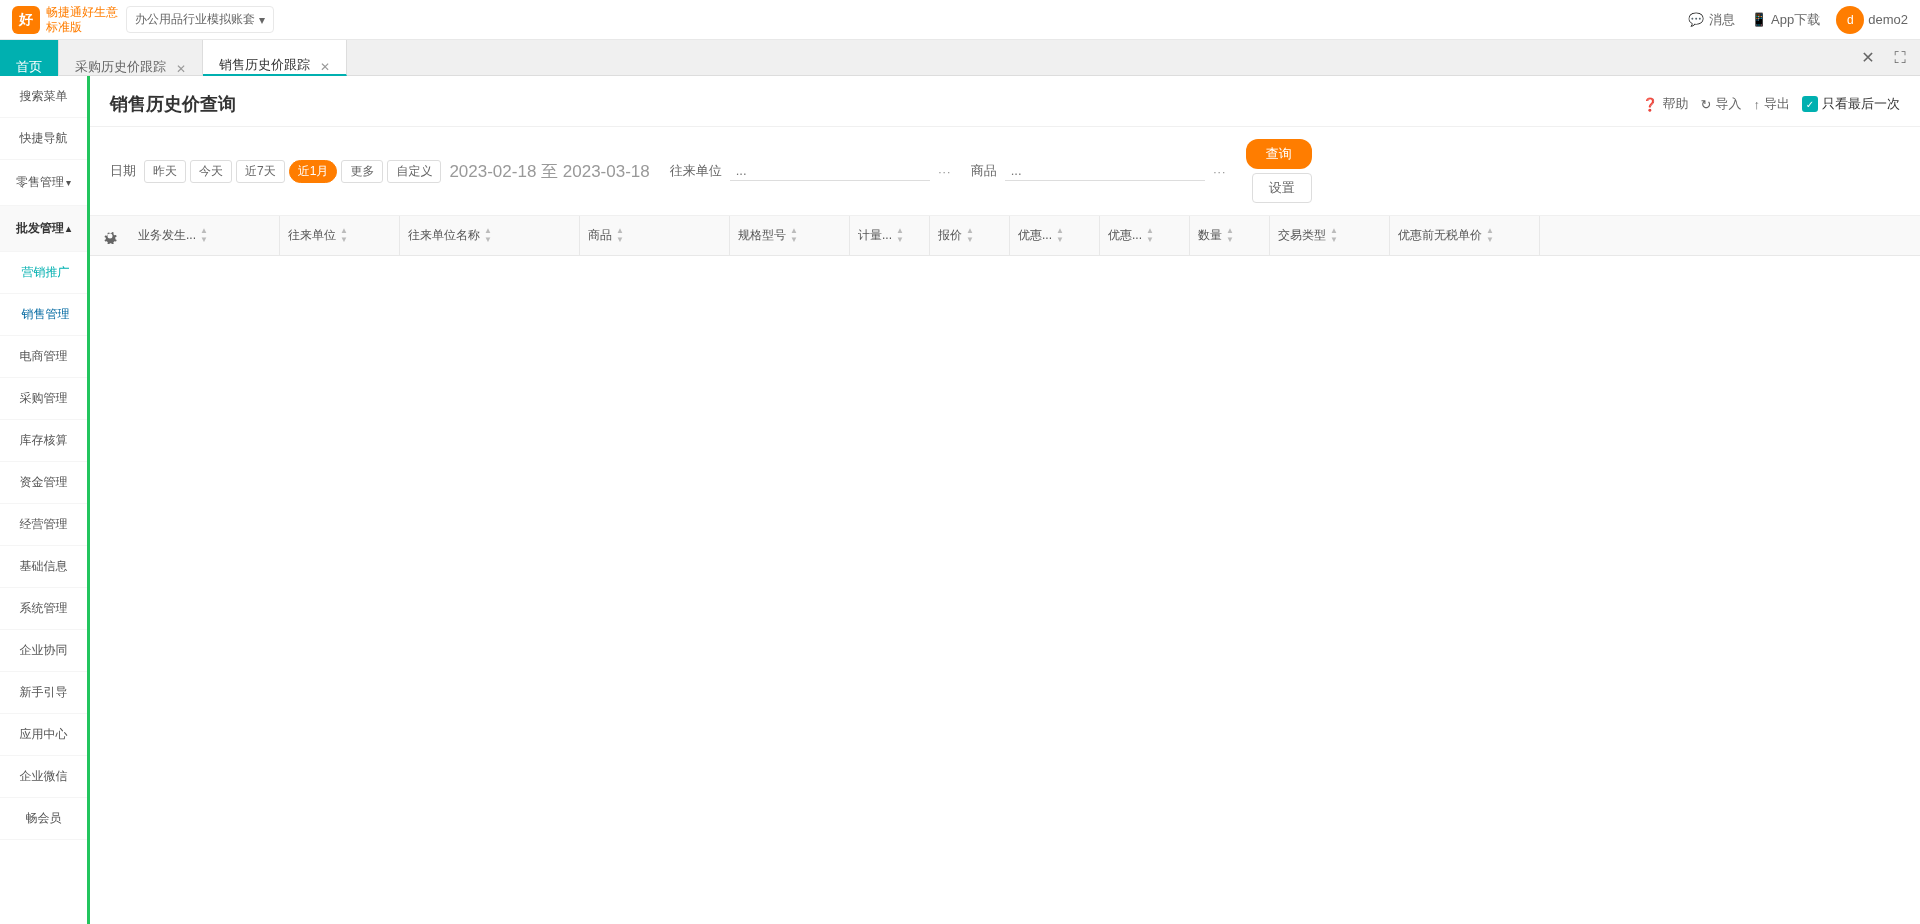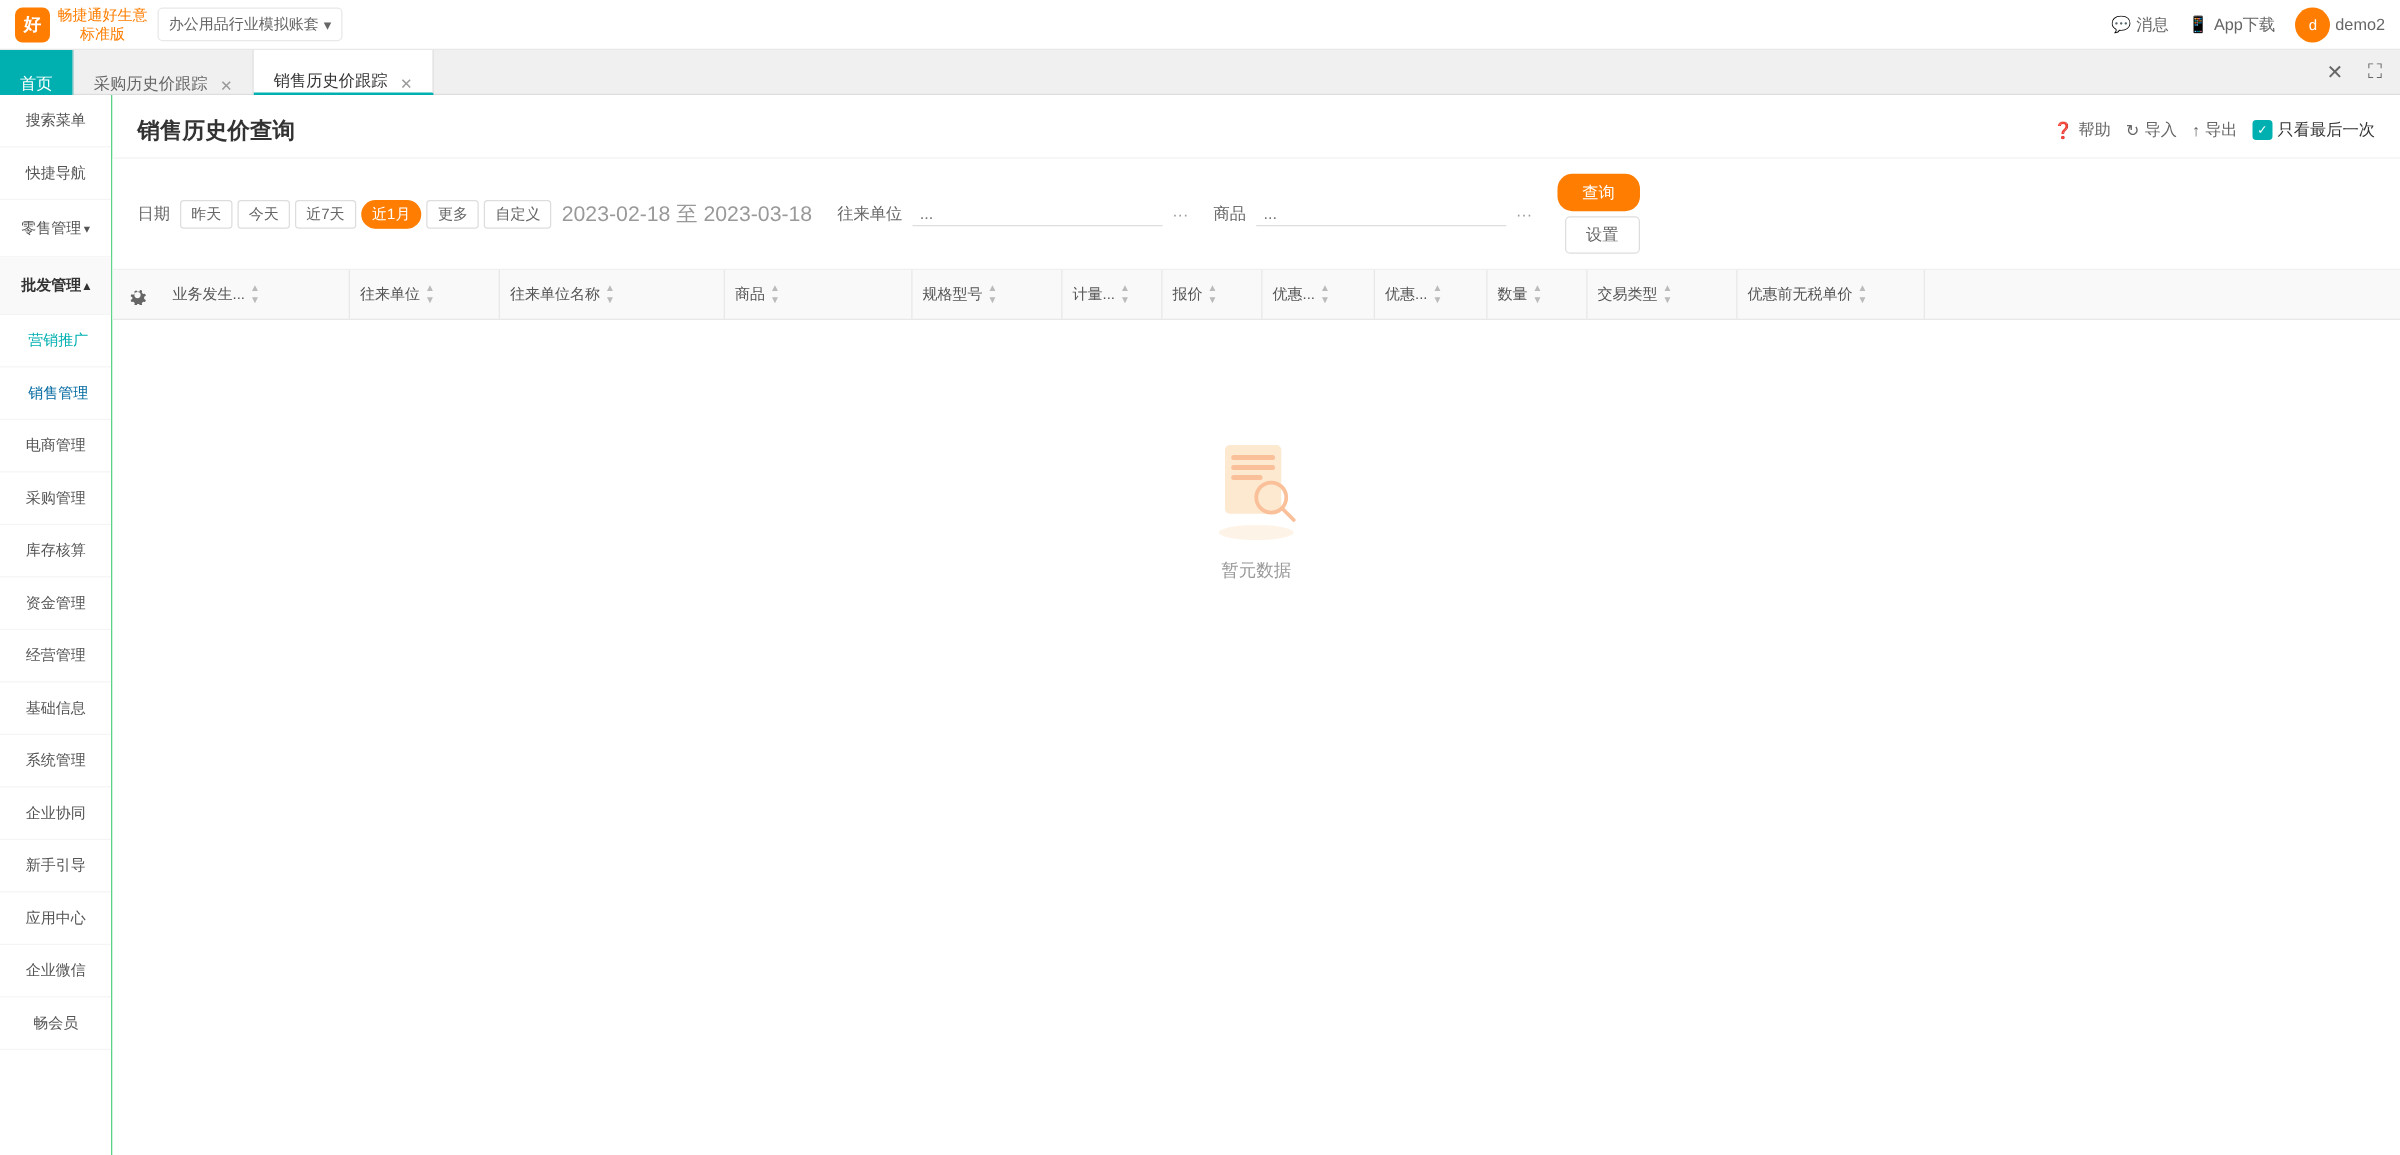--- a/index.html
+++ b/index.html
@@ -3,40 +3,40 @@
   <meta charset="utf-8">
   <style>
     * { margin: 0; padding: 0; box-sizing: border-box; }
     body { font-family: 'Microsoft YaHei', Arial, sans-serif; font-size: 13px; background: #f5f5f5; color: #333; width: 1920px; height: 924px; overflow: hidden; display: flex; flex-direction: column; }
 
     
     .top-bar { height: 40px; background: #fff; border-bottom: 1px solid #e8e8e8; display: flex; align-items: center; padding: 0 12px; justify-content: space-between; flex-shrink: 0; }
     .top-bar-left { display: flex; align-items: center; gap: 8px; }
     .logo-area { display: flex; align-items: center; gap: 6px; }
     .logo-icon { width: 28px; height: 28px; background: #ff7d00; border-radius: 6px; display: flex; align-items: center; justify-content: center; color: #fff; font-size: 14px; font-weight: bold; }
-    .logo-text { font-size: 12px; color: #ff7d00; line-height: 1.2; text-align: center; }
+    .logo-text { font-size: 12px; color: #ff7d00; line-height: 1.2; }
     .app-selector { display: flex; align-items: center; gap: 4px; padding: 4px 8px; border: 1px solid #e8e8e8; border-radius: 4px; cursor: pointer; color: #666; font-size: 12px; }
     .top-bar-right { display: flex; align-items: center; gap: 16px; }
     .top-bar-right-item { display: flex; align-items: center; gap: 4px; color: #666; font-size: 13px; cursor: pointer; }
     .avatar { width: 28px; height: 28px; border-radius: 50%; background: #ff7d00; display: flex; align-items: center; justify-content: center; color: #fff; font-size: 12px; }
 
     
     .tab-bar { height: 36px; background: #f0f0f0; display: flex; align-items: center; padding: 0; flex-shrink: 0; border-bottom: 1px solid #ddd; }
     .tab { height: 36px; display: flex; align-items: flex-end; padding: 0 16px; gap: 6px; cursor: pointer; font-size: 13px; color: #666; border-right: 1px solid #ddd; white-space: nowrap; }
     .tab.active { background: #fff; color: #333; border-bottom: 2px solid #00b0b0; }
     .tab.home { background: #00b0b0; color: #fff; }
     .tab-close { font-size: 12px; color: #999; cursor: pointer; margin-left: 4px; }
     .tab-bar-actions { margin-left: auto; display: flex; align-items: center; gap: 8px; padding-right: 8px; }
     .tab-action-btn { width: 24px; height: 24px; display: flex; align-items: center; justify-content: center; cursor: pointer; color: #666; font-size: 16px; }
 
     
     .main-layout { display: flex; flex: 1; overflow: hidden; }
 
     
-    .sidebar { width: 90px; background: #fff; border-right: 1px solid #22c55e; display: flex; flex-direction: column; overflow-y: auto; flex-shrink: 0; }
+    .sidebar { width: 90px; background: #fff; border-right: 3px solid #22c55e; display: flex; flex-direction: column; overflow-y: auto; flex-shrink: 0; }
     .sidebar-item { padding: 12px 4px; text-align: center; cursor: pointer; color: #555; font-size: 12px; border-bottom: 1px solid #f5f5f5; }
     .sidebar-item.active { color: #00b0b0; }
     .sidebar-item.with-arrow { display: flex; align-items: center; justify-content: center; gap: 2px; padding: 14px 4px; }
     .sidebar-item.section-header { background: #f9f9f9; color: #333; font-weight: bold; }
 
     
     .page-content { flex: 1; background: #f5f5f5; overflow: auto; padding: 0; }
     .page-inner { background: #fff; margin: 0; padding: 0; min-height: 100%; }
 
     
@@ -352,32 +352,17 @@
           </div>
           <div class="th-cell col-notax">
             <span>优惠前无税单价</span>
             <div class="sort-arrows">
               <span class="sort-arrow">▲</span>
               <span class="sort-arrow">▼</span>
             </div>
           </div>
         </div>
 
-        <div class="empty-state">
-          <div class="empty-icon">
-            <svg viewBox="0 0 100 100" width="100" height="100">
-
-              <ellipse cx="50" cy="90" rx="30" ry="6" fill="#fde8d0" opacity="0.5"></ellipse>
-              <rect x="25" y="20" width="45" height="55" rx="4" fill="#fde8d0"></rect>
-              <rect x="30" y="28" width="35" height="4" rx="2" fill="#f9c09a"></rect>
-              <rect x="30" y="36" width="35" height="4" rx="2" fill="#f9c09a"></rect>
-              <rect x="30" y="44" width="25" height="4" rx="2" fill="#f9c09a"></rect>
-              <circle cx="62" cy="62" r="12" fill="none" stroke="#f9c09a" stroke-width="3"></circle>
-              <line x1="71" y1="71" x2="80" y2="80" stroke="#f9c09a" stroke-width="3" stroke-linecap="round"></line>
-            </svg>
-          </div>
-          <div class="empty-text">暂元数据</div>
-        </div>
       </div>
 
     </div>
   </div>
 </div>
 
 </body></html>

